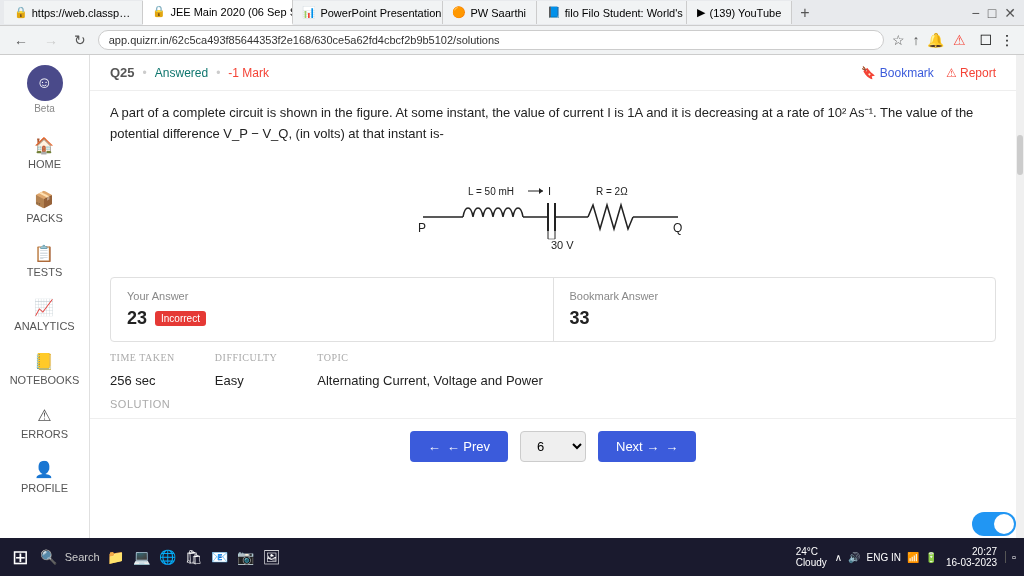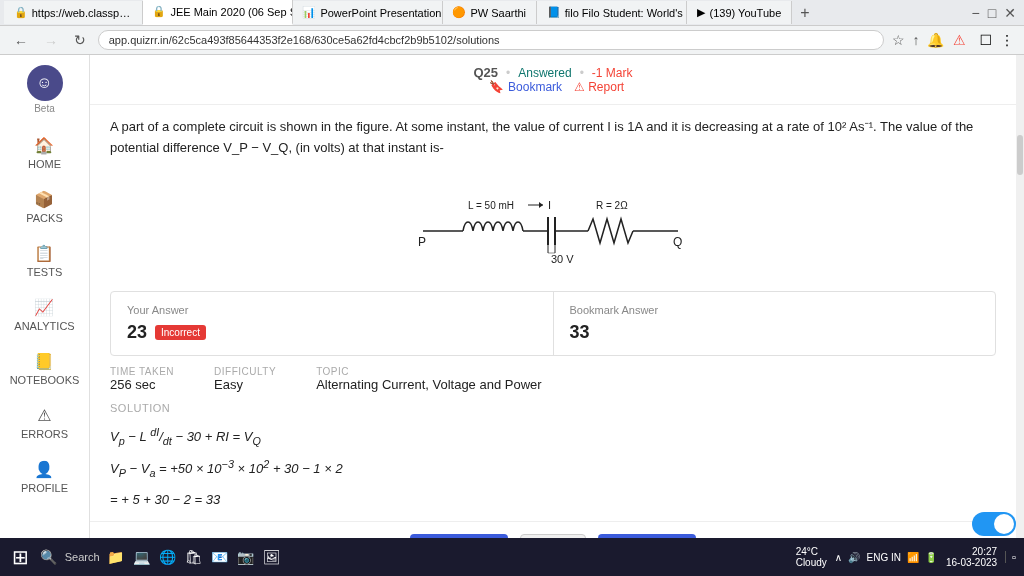--- a/index.html
+++ b/index.html
@@ -117,21 +117,20 @@
       padding: 0;
     }
 
     
     .q-header {
       padding: 10px 20px;
       display: flex;
       align-items: center;
       justify-content: space-between;
       border-bottom: 1px solid #eee;
-      flex-direction: column;
     }
     .q-meta {
       display: flex;
       align-items: center;
       gap: 8px;
       font-size: 12px;
     }
     .q-num { color: #555; font-weight: bold; font-size: 13px; }
     .q-answered { color: #0f766e; font-size: 12px; }
     .q-mark { color: #f44336; font-size: 12px; }
@@ -199,21 +198,22 @@
       display: flex;
       margin: 10px 20px;
       gap: 40px;
     }
     .stat-item { }
     .stat-label {
       font-size: 10px;
       color: #aaa;
       text-transform: uppercase;
       letter-spacing: 0.5px;
-      margin-bottom: 0;
+      margin-bottom: 10px;
+      font-family: Liberation Serif, serif;
     }
     .stat-value {
       font-size: 13px;
       color: #222;
       font-weight: 500;
     }
 
     
     .solution-section {
       margin: 8px 20px;
@@ -519,25 +519,20 @@
         <div class="stat-value">Easy</div>
       </div>
       <div class="stat-item">
         <div class="stat-label">TOPIC</div>
         <div class="stat-value">Alternating Current, Voltage and Power</div>
       </div>
     </div>
 
     <div class="solution-section">
       <div class="solution-label">SOLUTION</div>
-      <div class="solution-math">
-        <span class="math-line">V<sub>p</sub> − L <sup>dI</sup>/<sub>dt</sub> − 30 + RI = V<sub>Q</sub></span>
-        <span class="math-line">V<sub>P</sub> − V<sub>a</sub> = +50 × 10<sup>−3</sup> × 10<sup>2</sup> + 30 − 1 × 2</span>
-        <span class="math-line">= + 5 + 30 − 2 = 33</span>
-      </div>
     </div>
 
     <div class="nav-section">
       <button class="nav-btn-blue">
         <span>←</span>
         <span>← Prev</span>
       </button>
       <select class="page-select">
         <option>6</option>
         <option>7</option>

